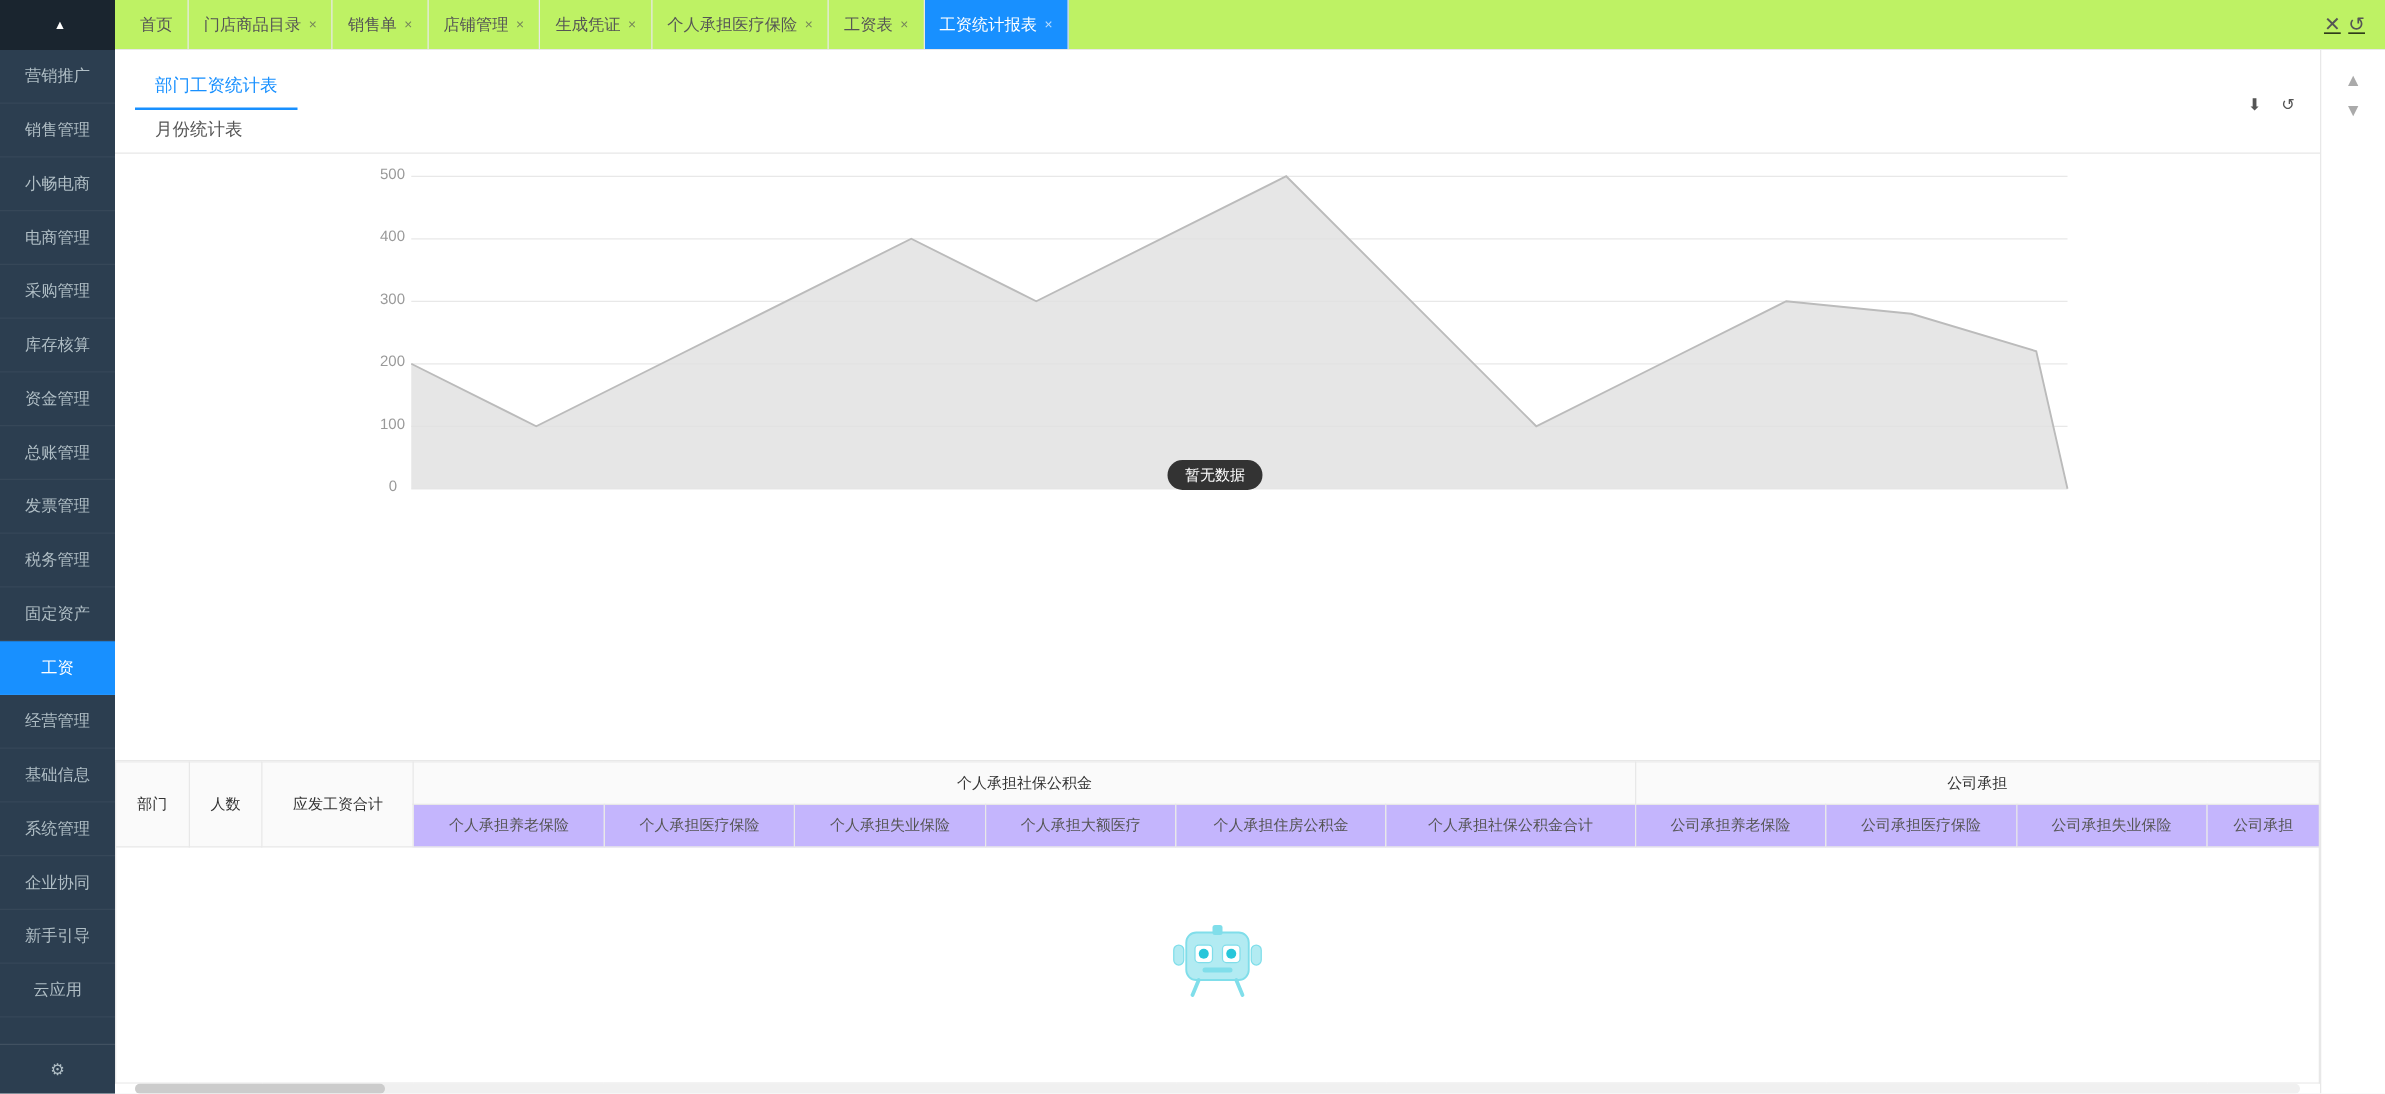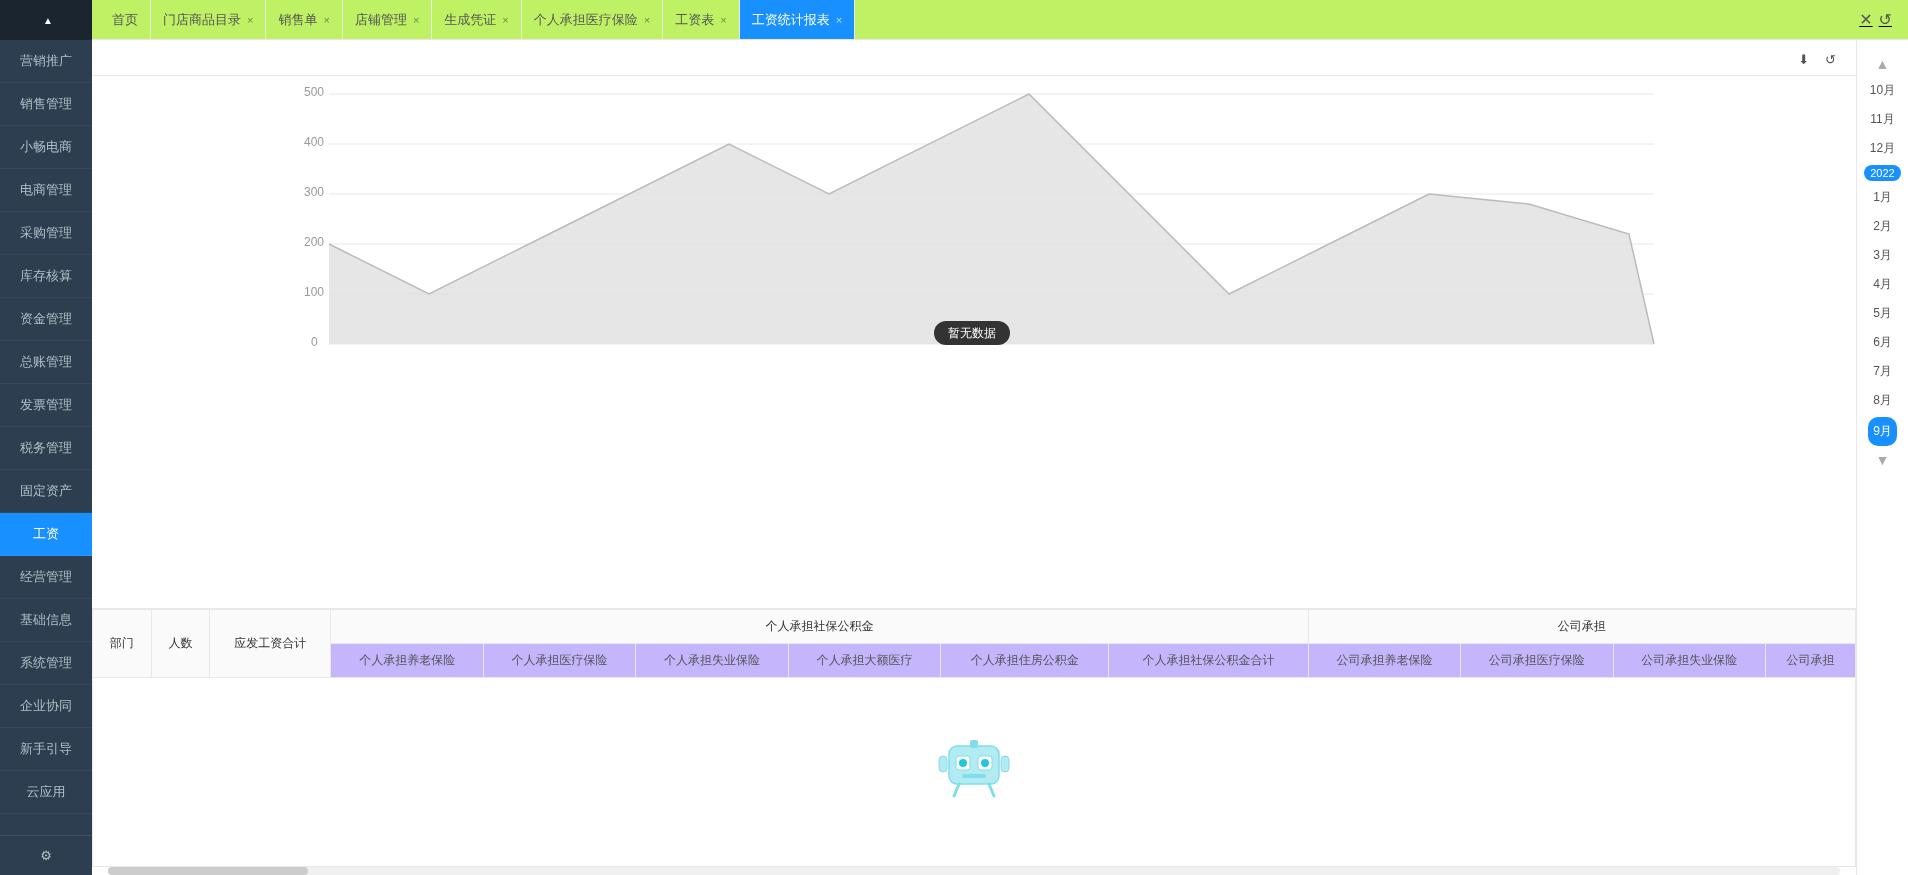--- a/index.html
+++ b/index.html
@@ -368,20 +368,24 @@
     <div class="tab-bar-actions">
       <span title="关闭所有">✕</span>
       <span title="刷新">↺</span>
     </div>
   </div>
 
   <div class="content-area">
     <div class="page-content">
 
       <div class="sub-tabs">
+        <div id="sub-tab-items">
+            <div class="sub-tab active">部门工资统计表</div>
+            <div class="sub-tab">月份统计表</div>
+          </div>
         <div class="sub-tab-actions">
           <div class="action-btn">
             <span>⬇</span>
             <span></span>
           </div>
           <div class="action-btn">
             <span>↺</span>
             <span></span>
           </div>
         </div>
@@ -465,31 +469,16 @@
 
       <div class="h-scrollbar">
         <div class="h-scrollbar-thumb"></div>
       </div>
 
     </div>
 
     <div class="timeline-panel">
       <div class="timeline-header"></div>
       <div class="timeline-nav">▲</div>
-      <div id="timeline-items">
-          <div class="timeline-item">10月</div>
-          <div class="timeline-item">11月</div>
-          <div class="timeline-item">12月</div>
-          <div class="timeline-year-badge">2022</div>
-          <div class="timeline-item">1月</div>
-          <div class="timeline-item">2月</div>
-          <div class="timeline-item">3月</div>
-          <div class="timeline-item">4月</div>
-          <div class="timeline-item">5月</div>
-          <div class="timeline-item">6月</div>
-          <div class="timeline-item">7月</div>
-          <div class="timeline-item">8月</div>
-          <div class="timeline-item active">9月</div>
-        </div>
       <div class="timeline-nav">▼</div>
     </div>
   </div>
 </div>
 
 </body></html>

